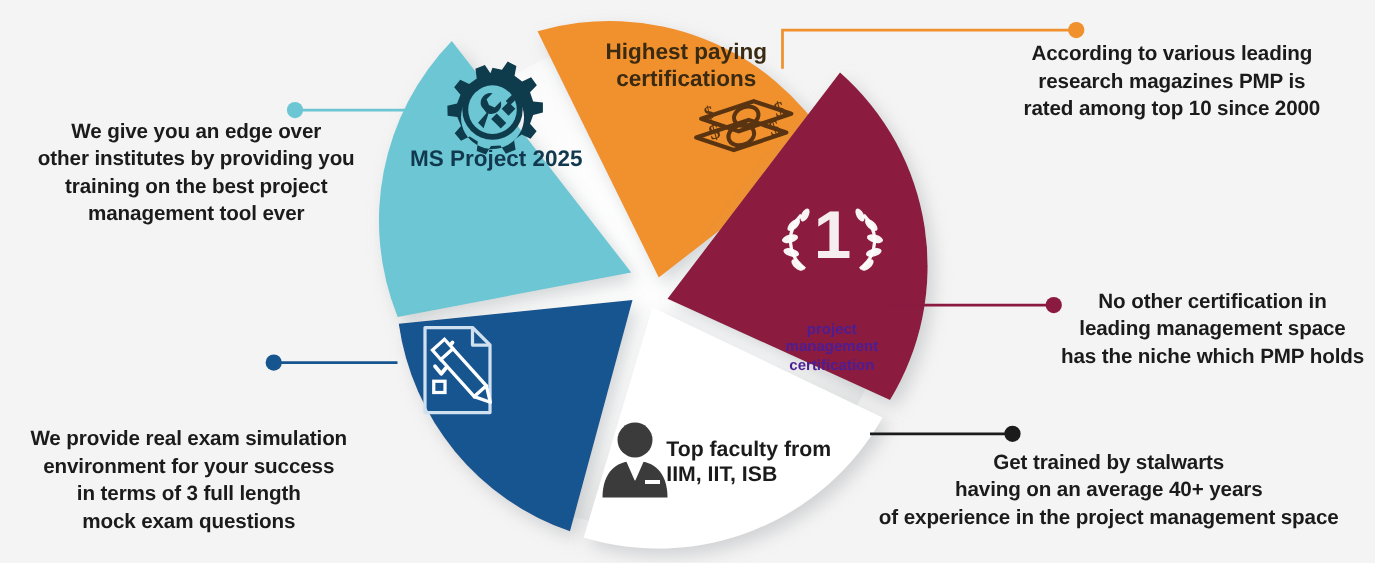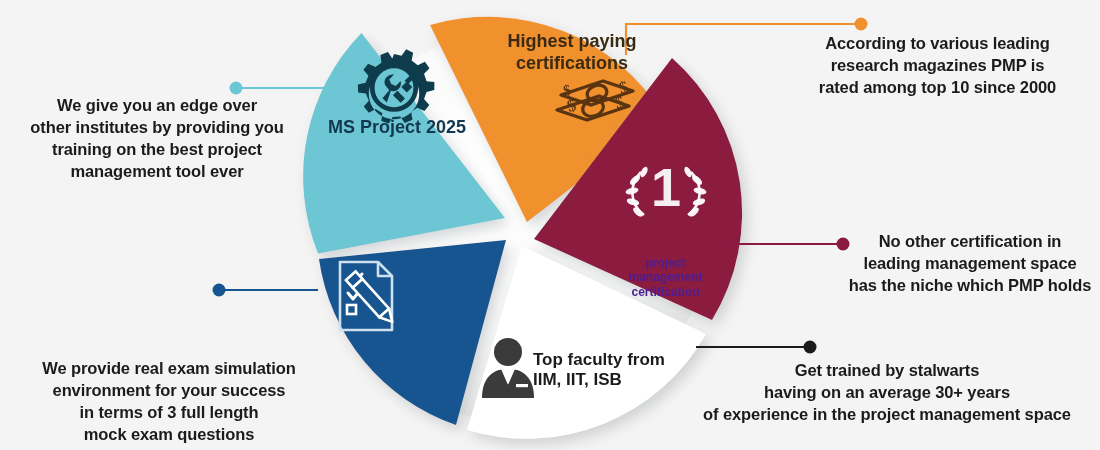--- a/index.html
+++ b/index.html
@@ -224,21 +224,21 @@
     </g>
 
     <g>
       <path d="M 696 347 L 810 347" stroke="#1b1b1b" stroke-width="2.2" fill="none"></path>
       <circle cx="810" cy="347" r="6.5" fill="#1b1b1b"></circle>
     </g>
   </svg>
 
   <div class="wheel-label lbl-teal" style="left:312px; top:117px; width:170px;">MS Project 2025</div>
 
-  <div class="wheel-label lbl-orange" style="left:497px; top:31px; width:150px;">Highest paying
+  <div class="wheel-label lbl-orange" style="left:474px; top:31px; width:150px;">Highest paying
 certifications</div>
 
   <div class="wheel-label lbl-maroon" style="left:613px; top:256px; width:105px;">project
 management
 certification</div>
 
 
   <div class="wheel-label lbl-faculty" style="left:533px; top:350px; width:165px;">Top faculty from
 IIM, IIT, ISB</div>
 
@@ -248,22 +248,22 @@
 management tool ever</div>
 
   <div class="callout ta-center" style="left:790px; top:33px; width:295px; white-space:pre-line;">According to various leading
 research magazines PMP is
 rated among top 10 since 2000</div>
 
   <div class="callout ta-center" style="left:845px; top:231px; width:250px; white-space:pre-line;">No other certification in
 leading management space
 has the niche which PMP holds</div>
 
-  <div class="callout ta-center" style="left:24px; top:341px; width:290px; white-space:pre-line;margin-top:17px;">We provide real exam simulation
+  <div class="callout ta-center" style="left:6px; top:341px; width:290px; white-space:pre-line;">We provide real exam simulation
 environment for your success
 in terms of 3 full length
 mock exam questions</div>
 
   <div class="callout ta-center" style="left:678px; top:360px; width:418px; white-space:pre-line;">Get trained by stalwarts
-having on an average 30+ years
+having on an average 40+ years
 of experience in the project management space</div>
 
 </div>
 
 </body></html>

